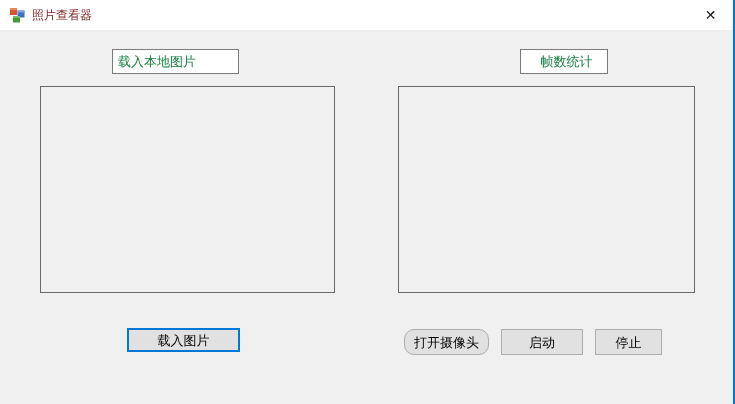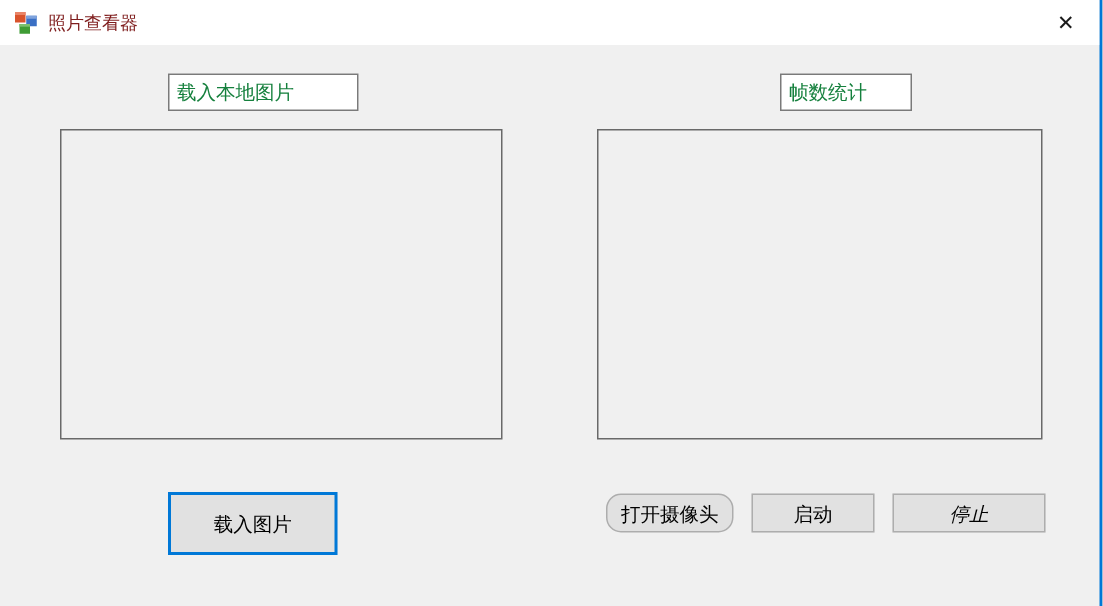--- a/index.html
+++ b/index.html
@@ -53,21 +53,21 @@
     height: 25px;
     background: #ffffff;
     border: 1px solid #7a7a7a;
     font-family: "Liberation Sans", "DejaVu Sans", sans-serif;
     font-size: 13px;
     color: #15803d;
     padding: 0 0 0 5px;
     outline: none;
   }
   .field-local { left: 112px; top: 49px; width: 127px; }
-  .field-stats { left: 520px; top: 49px; width: 88px; }
+  .field-stats { left: 520px; top: 49px; width: 88px; text-align: center; }
 
   .panel {
     position: absolute;
     top: 86px;
     height: 207px;
     border: 1px solid #696969;
     background: transparent;
   }
   .panel-left  { left: 40px;  width: 295px; }
   .panel-right { left: 398px; width: 297px; }
@@ -78,26 +78,26 @@
     background: #e1e1e1;
     border: 1px solid #adadad;
     font-family: "Liberation Sans", "DejaVu Sans", sans-serif;
     font-size: 13px;
     color: #000000;
     text-align: center;
     line-height: 1;
     cursor: default;
   }
   .btn-load {
-    left: 112px; top: 328px; width: 113px; height: 42px;
+    left: 127px; top: 328px; width: 113px; height: 24px;
     border: 2px solid #0078d7;
   }
   .btn-camera { left: 404px; top: 329px; width: 85px; border-radius: 10px; }
   .btn-start  { left: 501px; top: 329px; width: 82px; }
-  .btn-stop   { left: 595px; top: 329px; width: 102px; font-style: italic; }
+  .btn-stop   { left: 595px; top: 329px; width: 67px; }
 </style>
 </head>
 <body>
 
 <div class="window">
 
   <div class="titlebar">
     <svg class="app-icon" viewBox="0 0 16 16" aria-hidden="true">
       <rect x="1" y="1" width="7" height="7" fill="#d9532c"></rect>
       <rect x="1" y="1" width="7" height="2" fill="#e98467"></rect>

